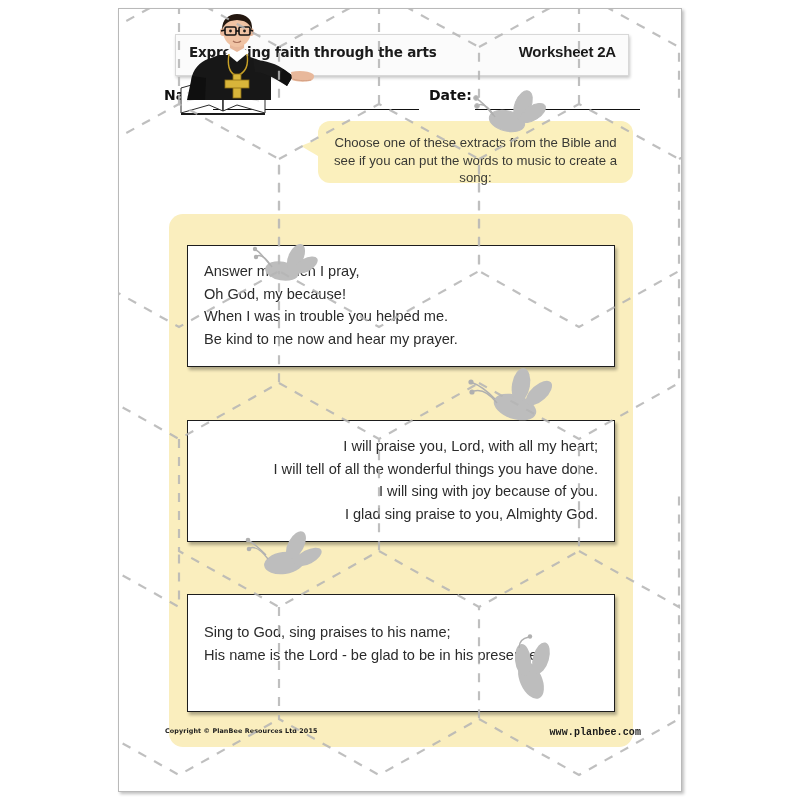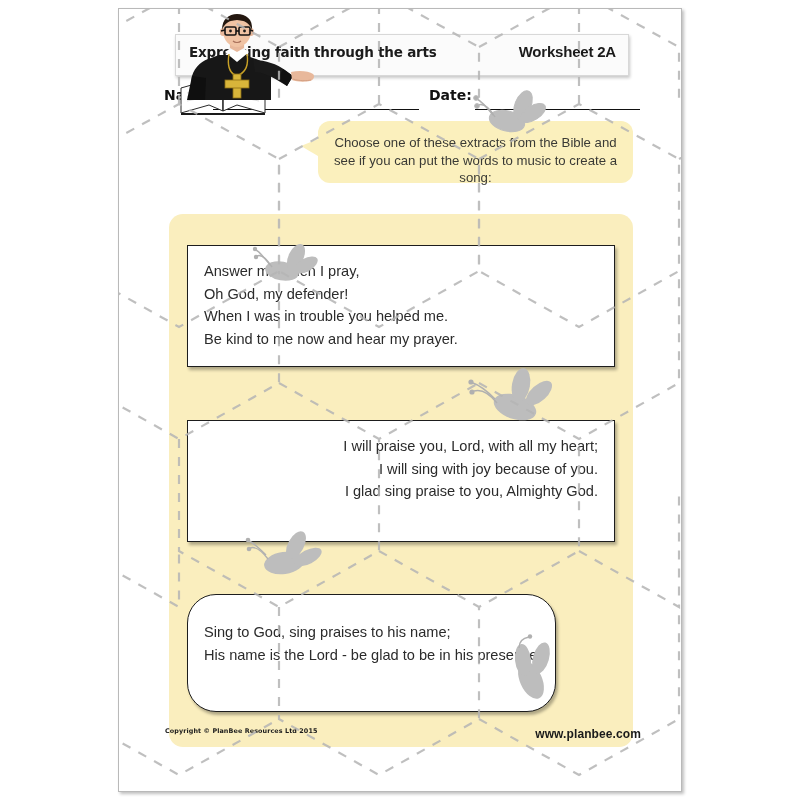--- a/index.html
+++ b/index.html
@@ -115,21 +115,21 @@
     position:absolute;
     background:#ffffff;
     border:1.6px solid #1d1d1d;
     box-shadow:2px 3px 3px rgba(0,0,0,.30);
     z-index:15;
     box-sizing:border-box;
     padding:14px 16px;
   }
   #extract-1{ left:68px; top:236px; width:428px; height:122px; }
   #extract-2{ left:68px; top:411px; width:428px; height:122px;text-align:right; }
-  #extract-3{ left:68px; top:585px; width:369px; height:118px;border-radius:29px; }
+  #extract-3{ left:68px; top:585px; width:428px; height:118px; }
   #extract-3{ padding-top:26px; }
   .extract .ln{
     font-family:"Liberation Sans", sans-serif;
     font-size:14.6px;
     line-height:22.5px;
     color:#2b2b2b;
     white-space:nowrap;
   }
 
   
@@ -137,22 +137,22 @@
     position:absolute; left:46px; top:718px; width:476px; height:14px; z-index:20;
   }
   #footer .fleft{
     position:absolute; left:0; top:0;
     font-family:"DejaVu Sans", sans-serif;
     font-weight:bold; font-size:6.4px; color:#1a1a1a;
     letter-spacing:.1px;
   }
   #footer .fright{
     position:absolute; right:0; top:0;
-    font-family:Liberation Sans, sans-serif;
-    font-weight:bold; font-size:12px; color:#1a1a1a;
+    font-family:Liberation Mono, monospace;
+    font-weight:bold; font-size:10px; color:#1a1a1a;
     letter-spacing:.1px;
   }
 
   
   .beewrap{ position:absolute; z-index:30; pointer-events:none; }
 </style>
 </head>
 <body>
 
 <div id="sheet">
@@ -234,27 +234,28 @@
 
   <div id="bubbletail"></div>
   <div id="bubble">
     <div class="btext">Choose one of these extracts from the Bible and see if you can put the words to music to create a song:</div>
   </div>
 
   <div id="panel"></div>
 
   <div class="extract" id="extract-1">
     <div class="ln">Answer me when I pray,</div>
-    <div class="ln">Oh God, my defender!</div>
+    <div class="ln">Oh God, my because!</div>
     <div class="ln">When I was in trouble you helped me.</div>
     <div class="ln">Be kind to me now and hear my prayer.</div>
   </div>
 
   <div class="extract" id="extract-2">
     <div class="ln">I will praise you, Lord, with all my heart;</div>
+    <div class="ln">I will tell of all the wonderful things you have done.</div>
     <div class="ln">I will sing with joy because of you.</div>
     <div class="ln">I glad sing praise to you, Almighty God.</div>
   </div>
 
   <div class="extract" id="extract-3">
     <div class="ln">Sing to God, sing praises to his name;</div>
     <div class="ln">His name is the Lord - be glad to be in his presence.</div>
   </div>
 
   <svg class="beewrap" style="left:352px;top:72px;width:78px;height:62px;" viewBox="0 0 78 62">

